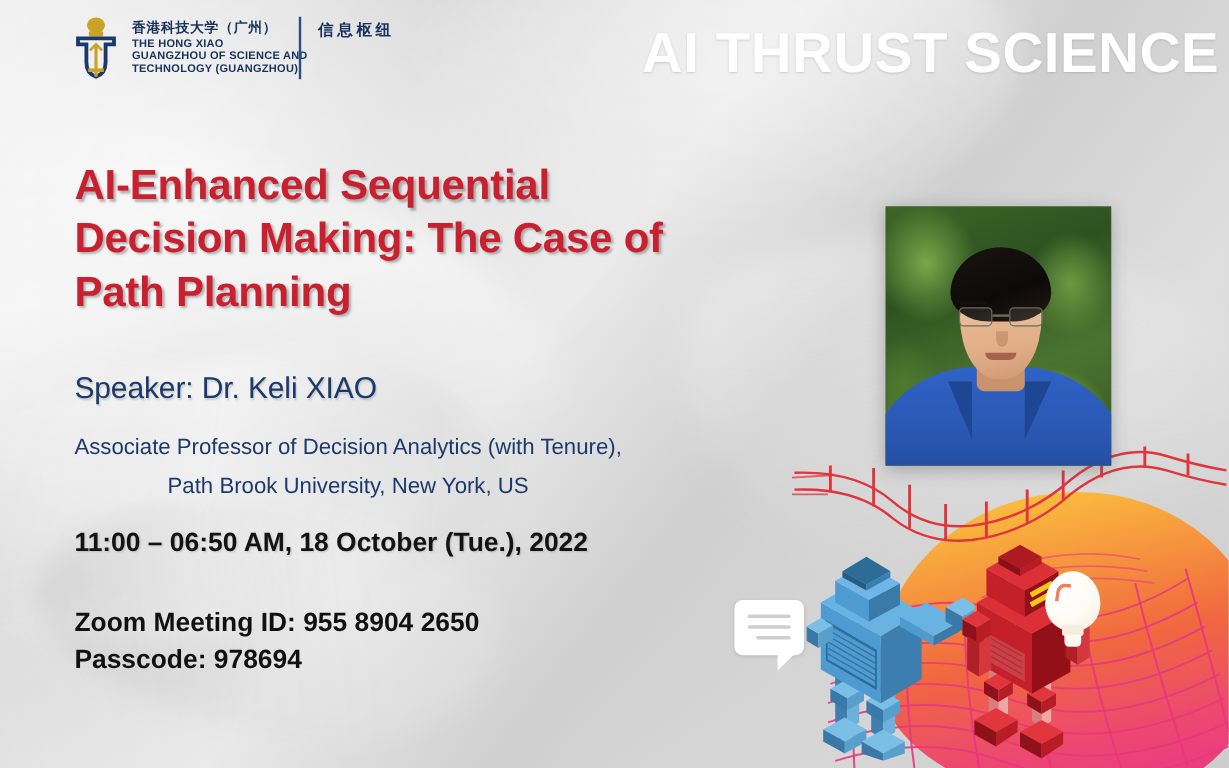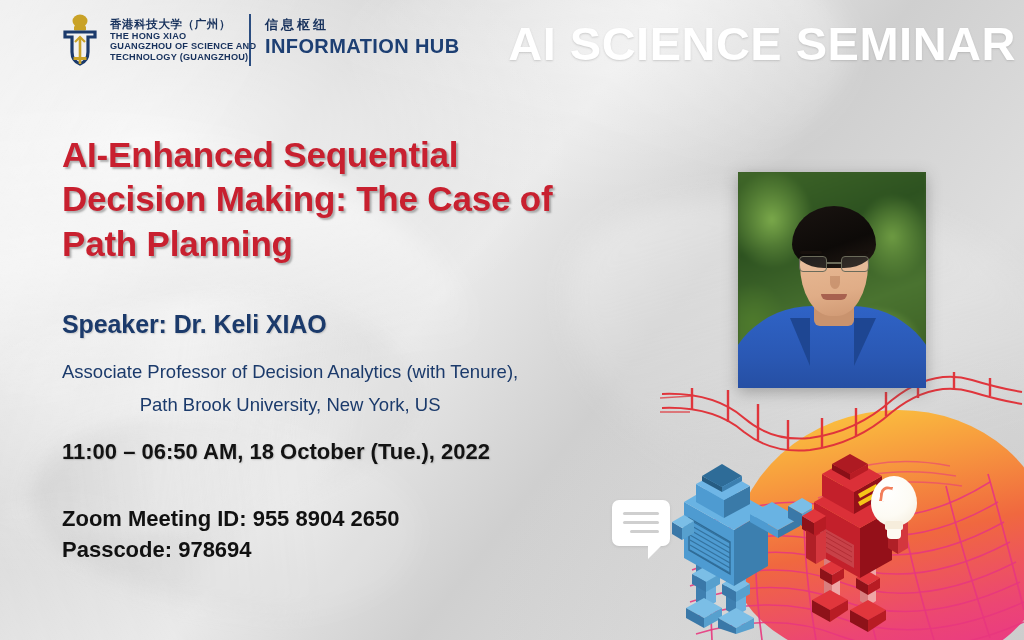--- a/index.html
+++ b/index.html
@@ -107,21 +107,21 @@
   
   #talk-title {
     position:absolute; left:62px; top:133px; width:640px; z-index:6;
     font-size:35px; font-weight:700; line-height:1.27; color:#C8202F;
     letter-spacing:-0.2px;
     text-shadow:2px 2px 2px rgba(90,90,90,0.45);
   }
 
   #speaker-name {
     position:absolute; left:62px; top:310px; z-index:6;
-    font-size:25px; font-weight:700; color:#1B3A6B;
+    font-size:25px; font-weight:400; color:#1B3A6B;
     letter-spacing:-0.1px; white-space:nowrap;
     text-shadow:1px 1px 1.5px rgba(130,130,130,0.35);
   }
   #speaker-affil {
     position:absolute; left:62px; top:356px; z-index:6;
     font-size:18.5px; font-weight:400; color:#1B3A6B; line-height:1.78;
   }
   #speaker-affil div { white-space:nowrap;text-align:center; }
 
   #datetime {
@@ -288,24 +288,23 @@
         <div class="uni-en">THE HONG XIAO</div>
         <div class="uni-en">GUANGZHOU OF SCIENCE AND</div>
         <div class="uni-en">TECHNOLOGY (GUANGZHOU)</div>
       </div>
     </div>
 
     <div class="divider-v"></div>
 
     <div class="hub-block">
       <div class="hub-cn">信息枢纽</div>
-      <div class="hub-en">INFORMATION HUB</div>
     </div>
 
-    <div id="seminar-title">AI SCIENCE SEMINAR</div>
+    <div id="seminar-title">AI THRUST SCIENCE</div>
   </div>
 
   <div id="talk-title">
     <div>AI-Enhanced Sequential</div>
     <div>Decision Making: The Case of</div>
     <div>Path Planning</div>
   </div>
 
   <div id="speaker-name">Speaker: Dr. Keli XIAO</div>
   <div id="speaker-affil">

